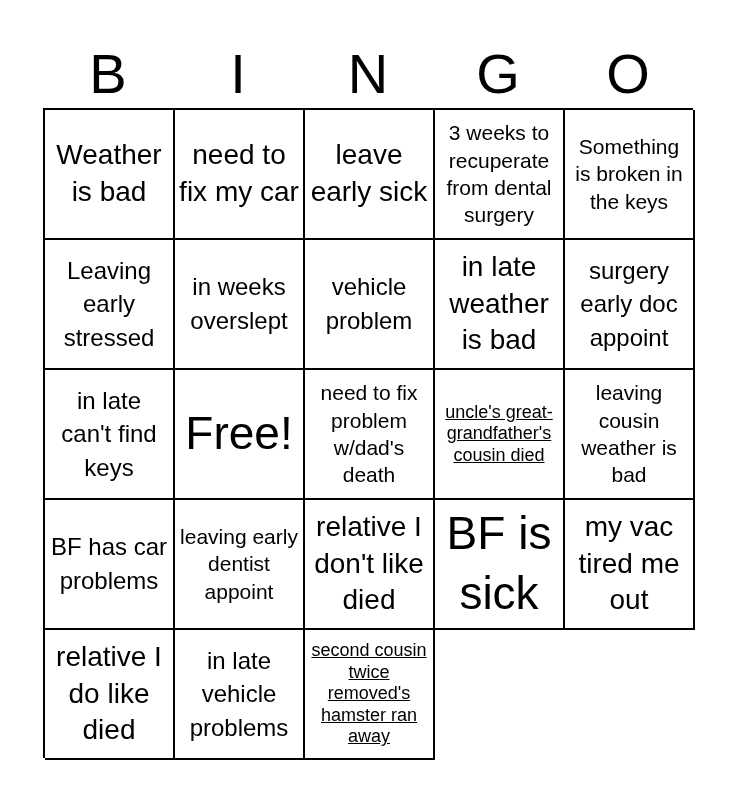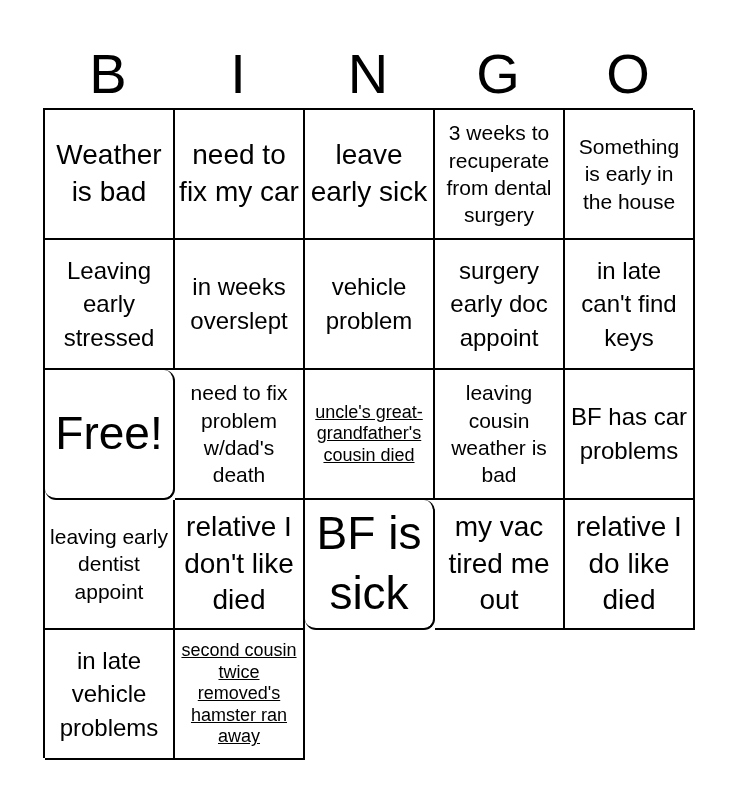--- a/index.html
+++ b/index.html
@@ -56,21 +56,21 @@
       padding: 2px 4px;
       overflow: hidden;
       line-height: 1.15;
     }
     .cell span { display: block; }
     .fs-xs { font-size: 18px; line-height: 1.2; text-decoration: underline; }
     .fs-s  { font-size: 21px; line-height: 1.3; }
     .fs-m  { font-size: 24px; line-height: 1.4; }
     .fs-l  { font-size: 28px; line-height: 1.32; justify-content: center; }
     .fs-xl { font-size: 38px; line-height: 1.3; }
-    .fs-xxl{ font-size: 46px; line-height: 1.3; border-radius: 11px; }
+    .fs-xxl{ font-size: 46px; line-height: 1.3; }
   </style>
 </head>
 <body>
 
 <div class="card">
   <div class="header">
     <div class="header-letter">B</div>
     <div class="header-letter">I</div>
     <div class="header-letter">N</div>
     <div class="header-letter">G</div>
@@ -85,31 +85,34 @@
     <div class="cell fs-l">
         <span>need to fix my car</span>
       </div>
     <div class="cell fs-l">
         <span>leave early sick</span>
       </div>
     <div class="cell fs-s">
         <span>3 weeks to recuperate from dental surgery</span>
       </div>
     <div class="cell fs-s">
-        <span>Something is early in the house</span>
+        <span>Something is broken in the keys</span>
       </div>
 
     <div class="cell fs-m">
         <span>Leaving early stressed</span>
       </div>
     <div class="cell fs-m">
         <span>in weeks overslept</span>
       </div>
     <div class="cell fs-m">
         <span>vehicle problem</span>
+      </div>
+    <div class="cell fs-l">
+        <span>in late weather is bad</span>
       </div>
 
     <div class="cell fs-m">
         <span>surgery early doc appoint</span>
       </div>
     <div class="cell fs-m">
         <span>in late can't find keys</span>
       </div>
     <div class="cell fs-xxl">
         <span>Free!</span>

